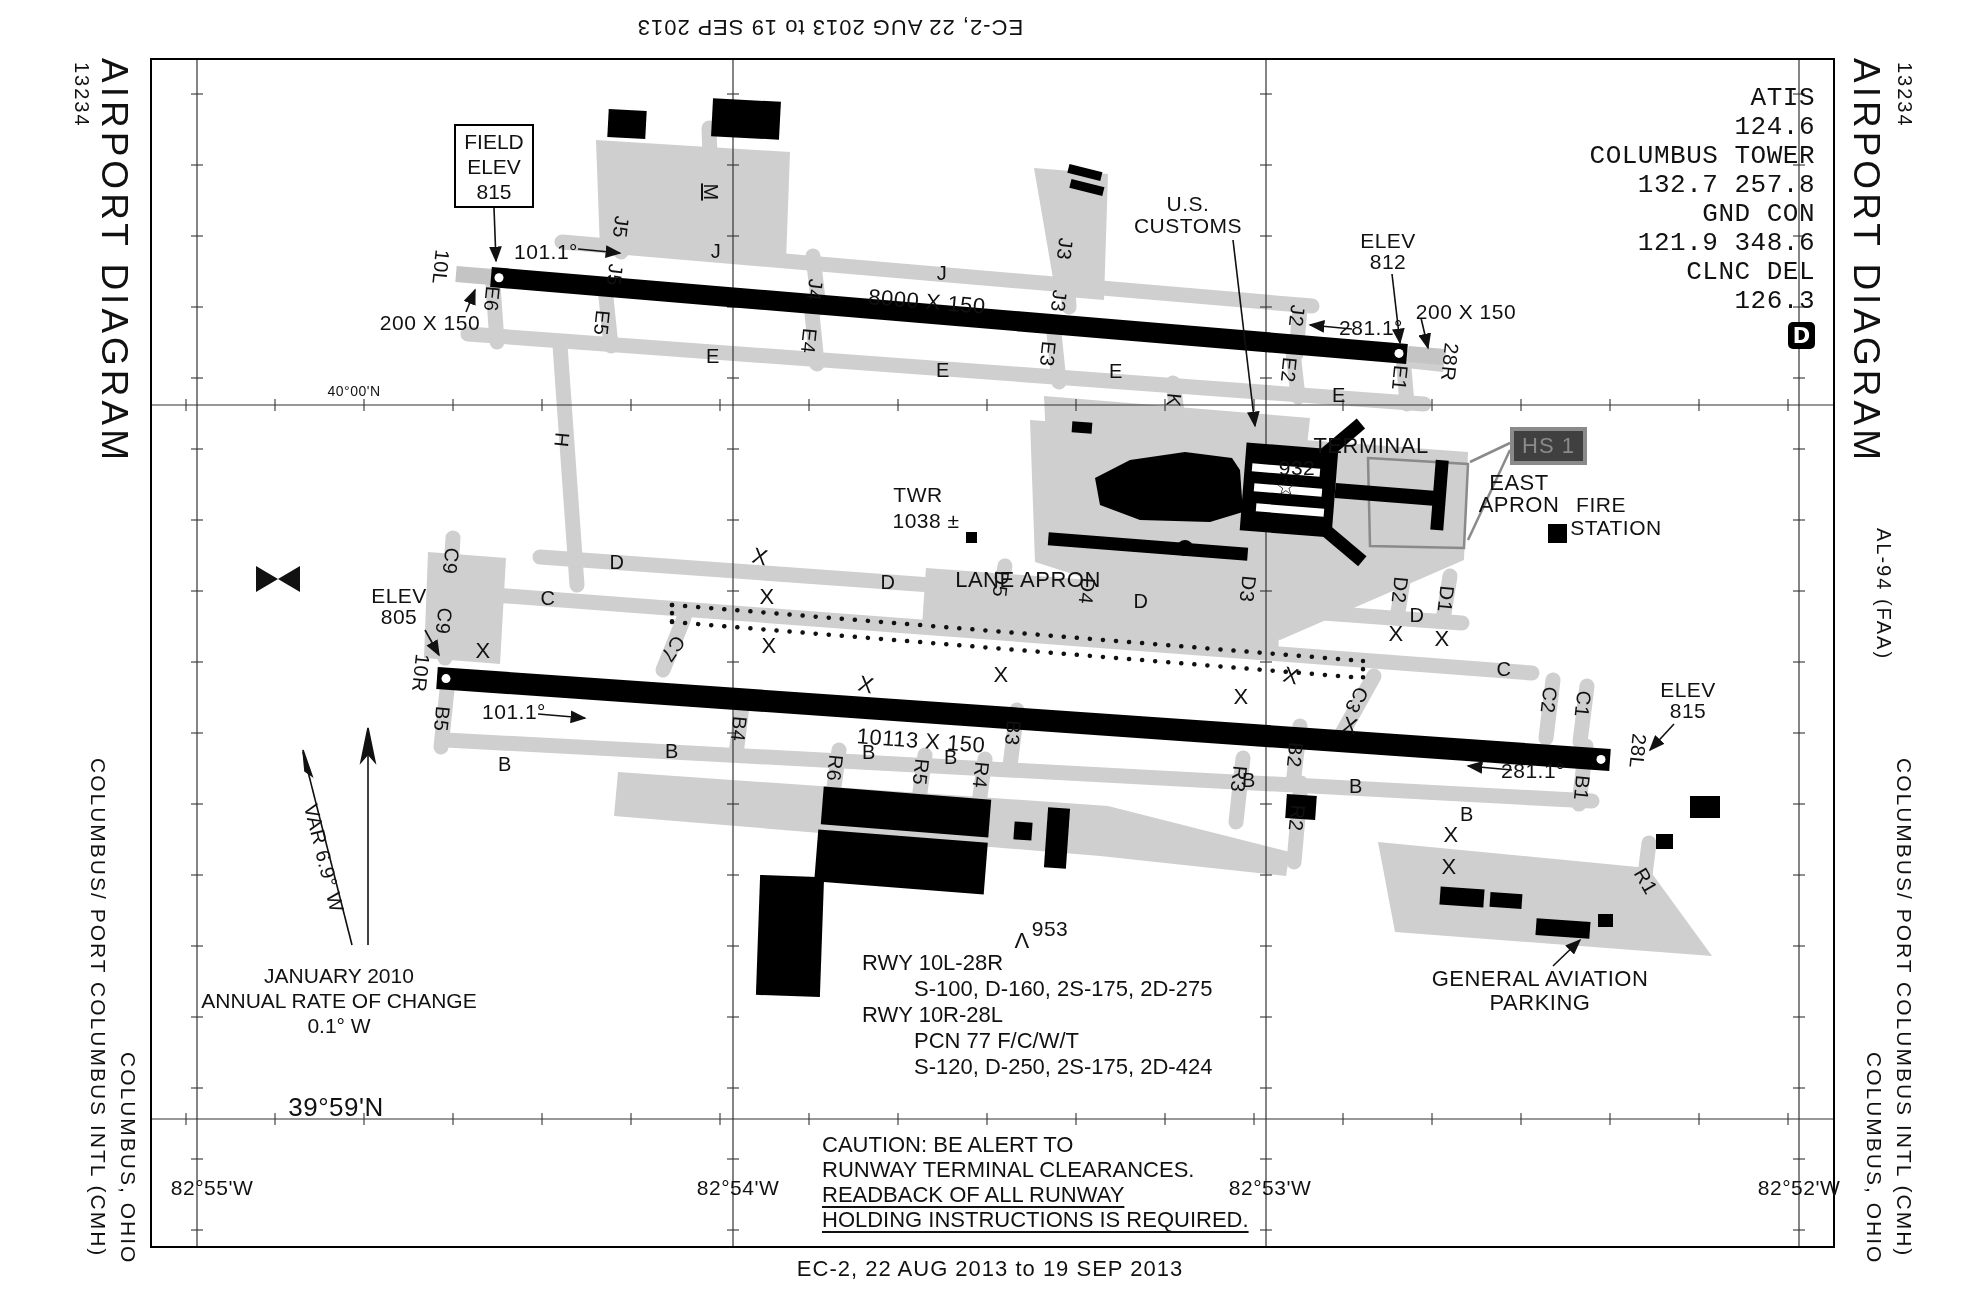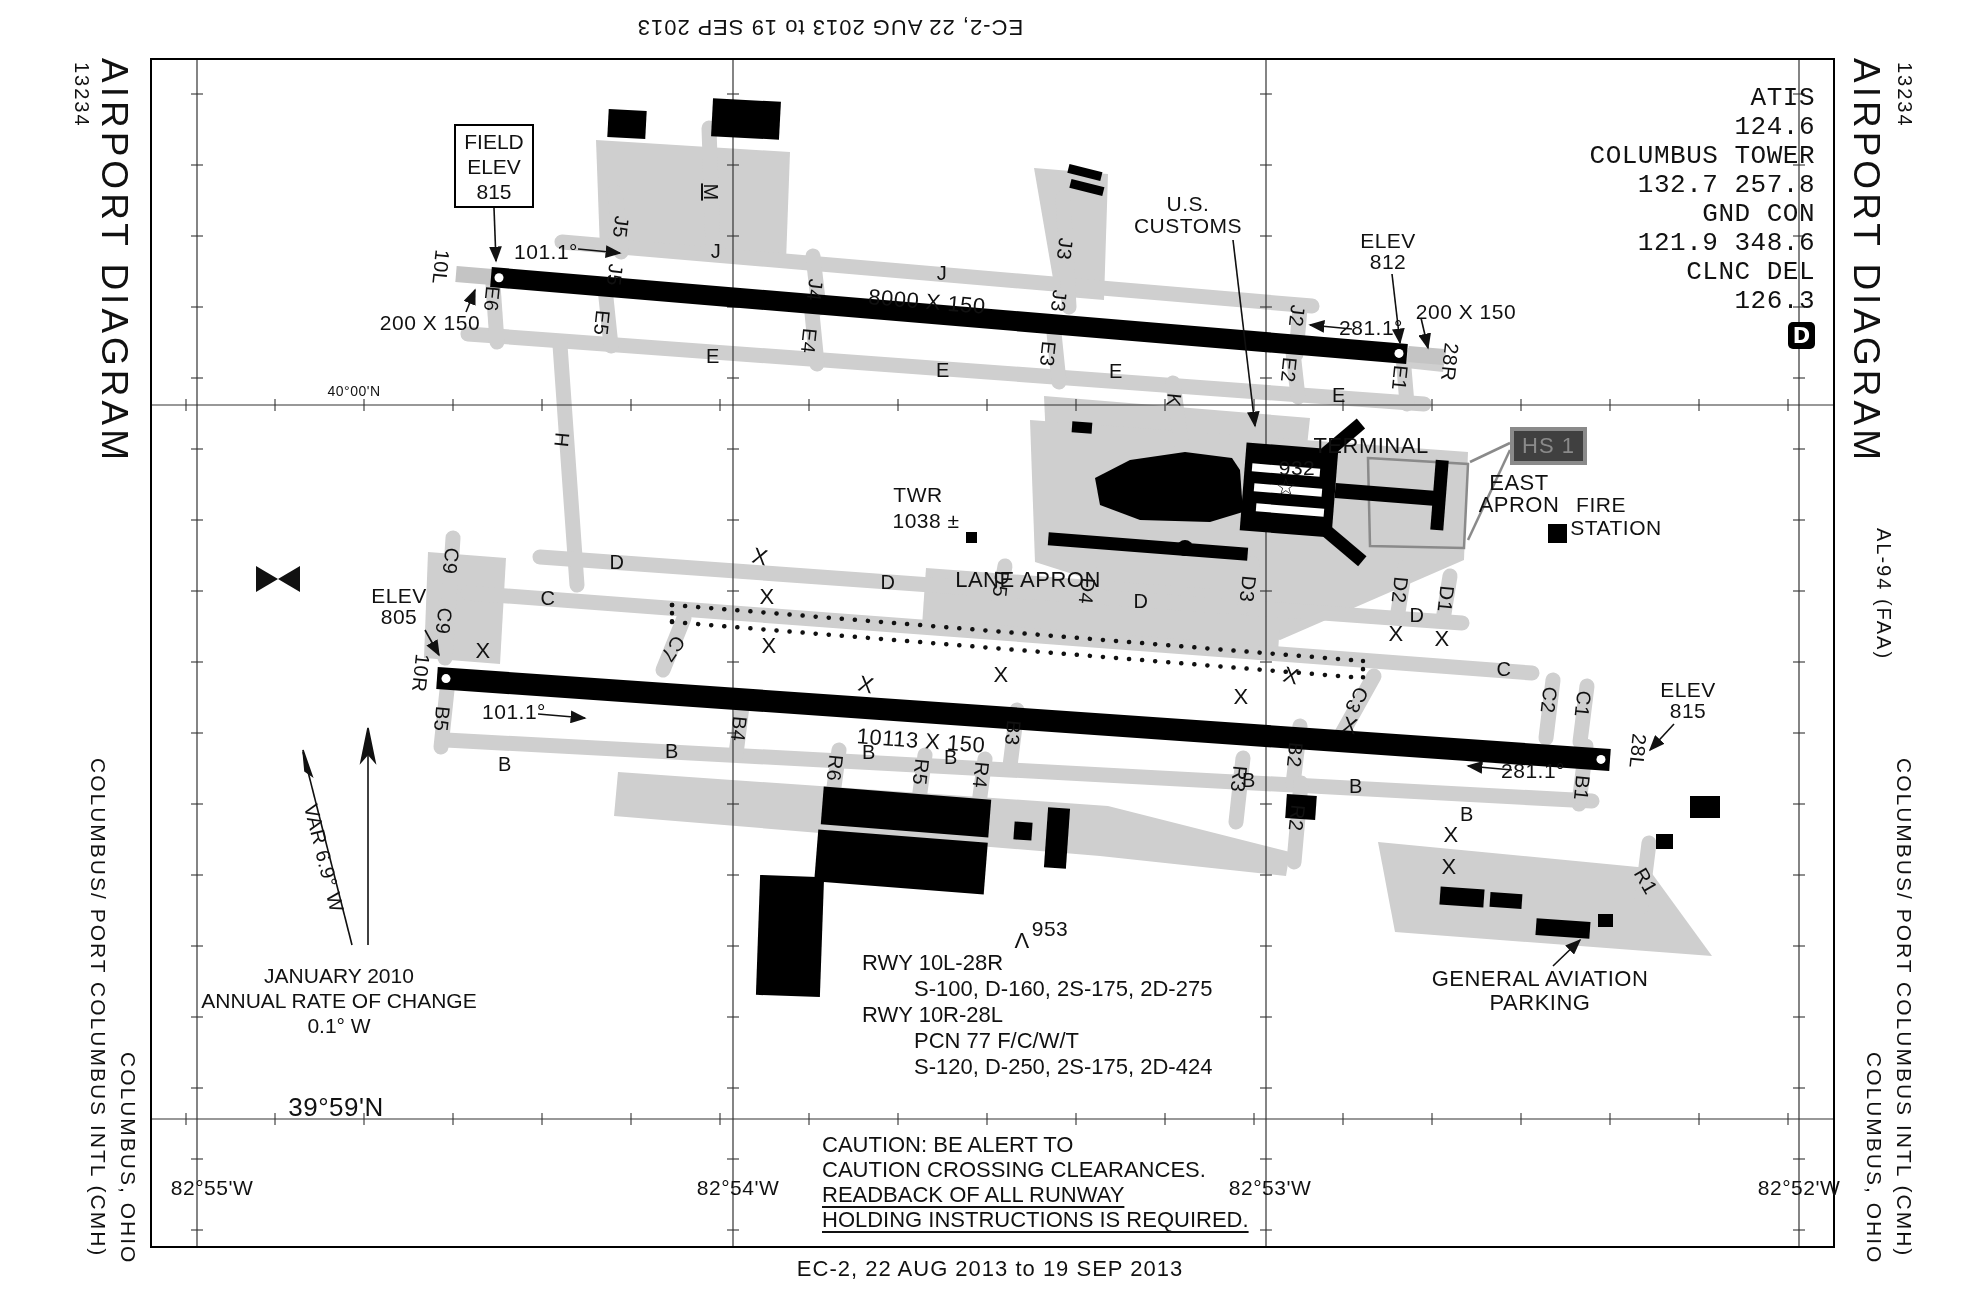--- a/index.html
+++ b/index.html
@@ -347,21 +347,21 @@
 
   <div id="rwy-notes">
       <div>RWY 10L-28R</div>
       <div class="indent">S-100, D-160, 2S-175, 2D-275</div>
       <div>RWY 10R-28L</div>
       <div class="indent">PCN 77 F/C/W/T</div>
       <div class="indent">S-120, D-250, 2S-175, 2D-424</div>
     </div>
   <div id="caution-notes">
       <div>CAUTION: BE ALERT TO</div>
-      <div>CAUTION CROSSING CLEARANCES.</div>
+      <div>RUNWAY TERMINAL CLEARANCES.</div>
       <div class="u">READBACK OF ALL RUNWAY</div>
       <div class="u">HOLDING INSTRUCTIONS IS REQUIRED.</div>
     </div>
   <div id="variation-notes">
       <div>JANUARY 2010</div>
       <div>ANNUAL RATE OF CHANGE</div>
       <div>0.1° W</div>
     </div>
 
   <div id="labels">

